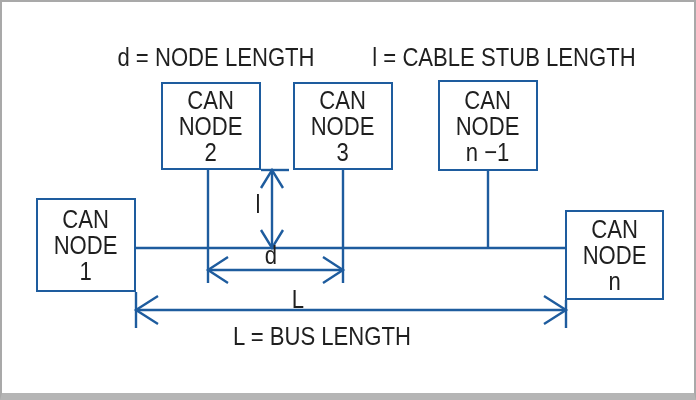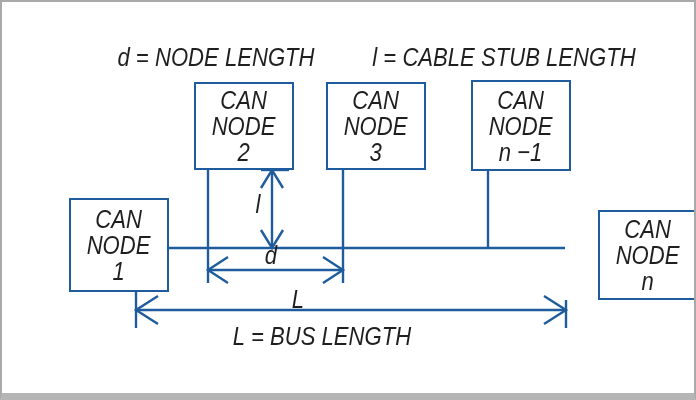--- a/index.html
+++ b/index.html
@@ -10,21 +10,20 @@
   }
   .canvas {
     position: relative;
     width: 696px;
     height: 400px;
     box-sizing: border-box;
     background: #ffffff;
     border: 2px solid #a9a9a9;
     border-bottom: 7px solid #b5b5b5;
     overflow: hidden;
-    font-style: italic;
   }
   .lines-svg {
     position: absolute;
     left: 0;
     top: 0;
     width: 696px;
     height: 400px;
   }
   .lines-svg path, .lines-svg polyline {
     fill: none;
@@ -41,21 +40,20 @@
     transform-origin: center top;
   }
   .node-box {
     position: absolute;
     box-sizing: border-box;
     border: 2.5px solid #1e5c9e;
     background: #ffffff;
     display: flex;
     align-items: center;
     justify-content: center;
-    margin-left: 33px;
   }
   .node-text {
     color: #1f1f1f;
     font-size: 26px;
     line-height: 26px;
     text-align: center;
     transform: scaleX(0.85);
     transform-origin: center center;
     white-space: nowrap;
   }

